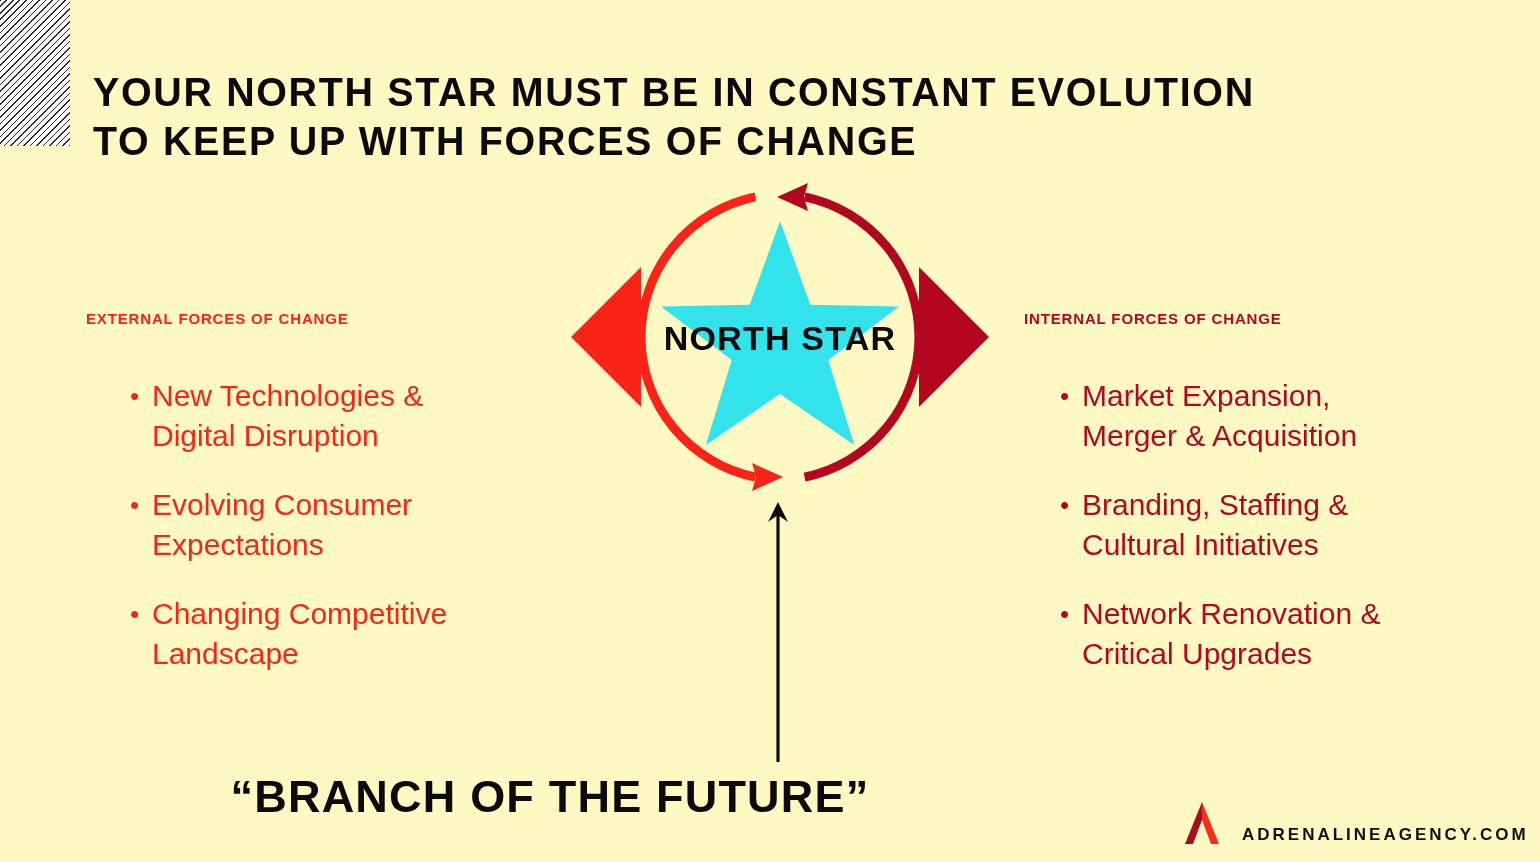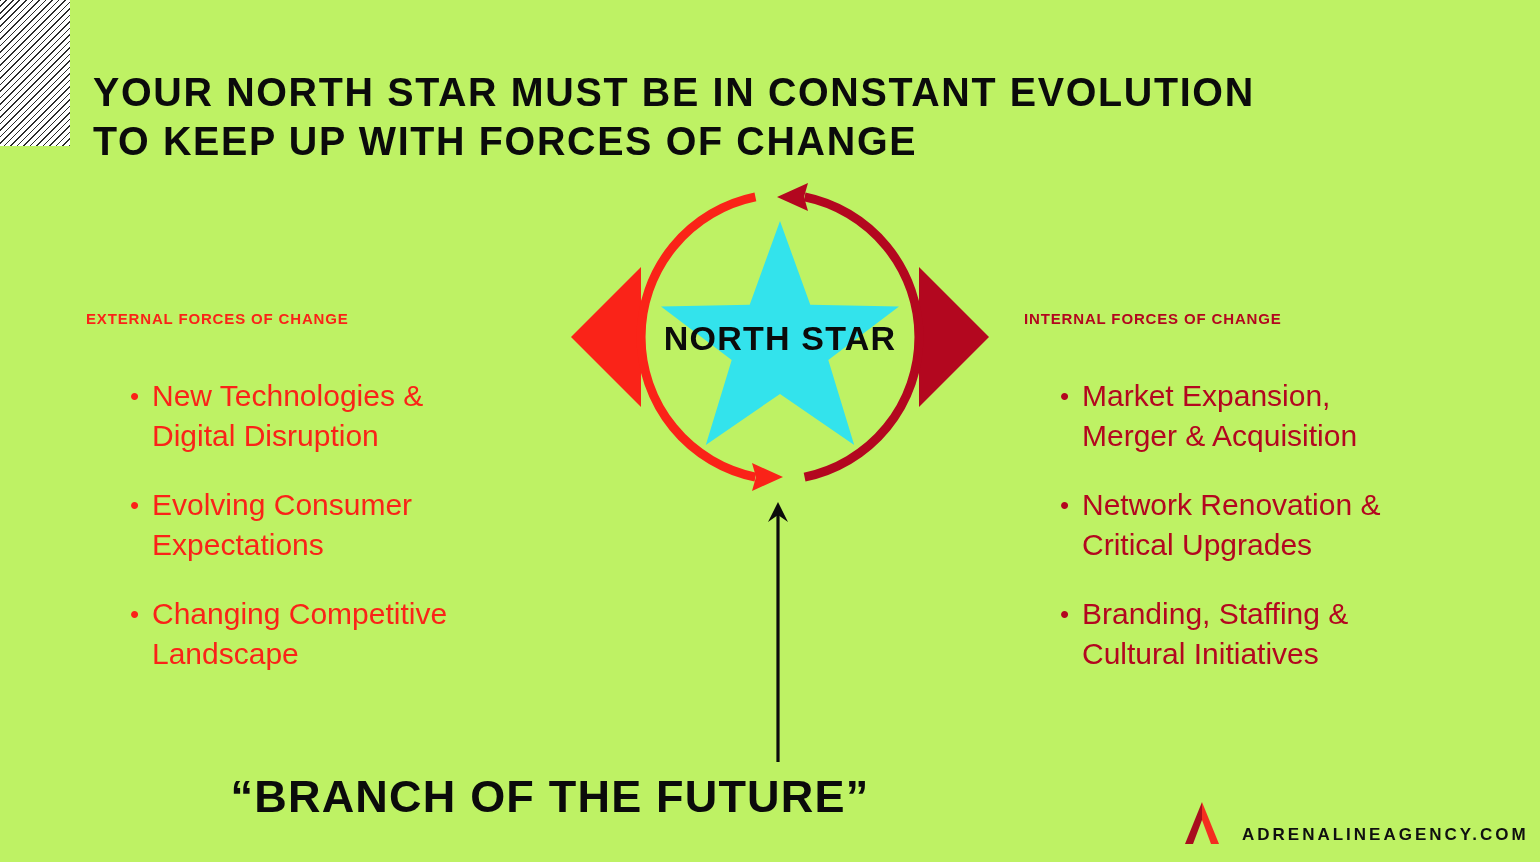--- a/index.html
+++ b/index.html
@@ -8,21 +8,21 @@
     padding: 0;
     background: #ffffff;
   }
   body {
     font-family: "Liberation Sans", sans-serif;
   }
   #slide {
     position: relative;
     width: 1540px;
     height: 862px;
-    background: #bef264;
+    background: #fef9c3;
     overflow: hidden;
   }
 
   
   .hatch-block {
     position: absolute;
     left: 0px;
     top: 0px;
     width: 70px;
     height: 146px;
@@ -184,24 +184,24 @@
     <li>Evolving Consumer
 Expectations</li>
     <li>Changing Competitive
 Landscape</li>
   </ul>
 
   <div class="col-heading" id="int-heading">INTERNAL FORCES OF CHANGE</div>
   <ul class="bullet-list" id="int-list">
     <li>Market Expansion,
 Merger &amp; Acquisition</li>
+    <li>Branding, Staffing &amp;
+Cultural Initiatives</li>
     <li>Network Renovation &amp;
 Critical Upgrades</li>
-    <li>Branding, Staffing &amp;
-Cultural Initiatives</li>
   </ul>
 
   <div class="diagram">
     <svg width="430" height="345" viewBox="0 0 430 345" xmlns="http://www.w3.org/2000/svg">
 
       <path d="M 76,237 L 6,167 L 76,97 Z" fill="#fa2318"></path>
 
       <path d="M 354,97 L 424,167 L 354,237 Z" fill="#b3071f"></path>
 
       <path d="M 215,51

